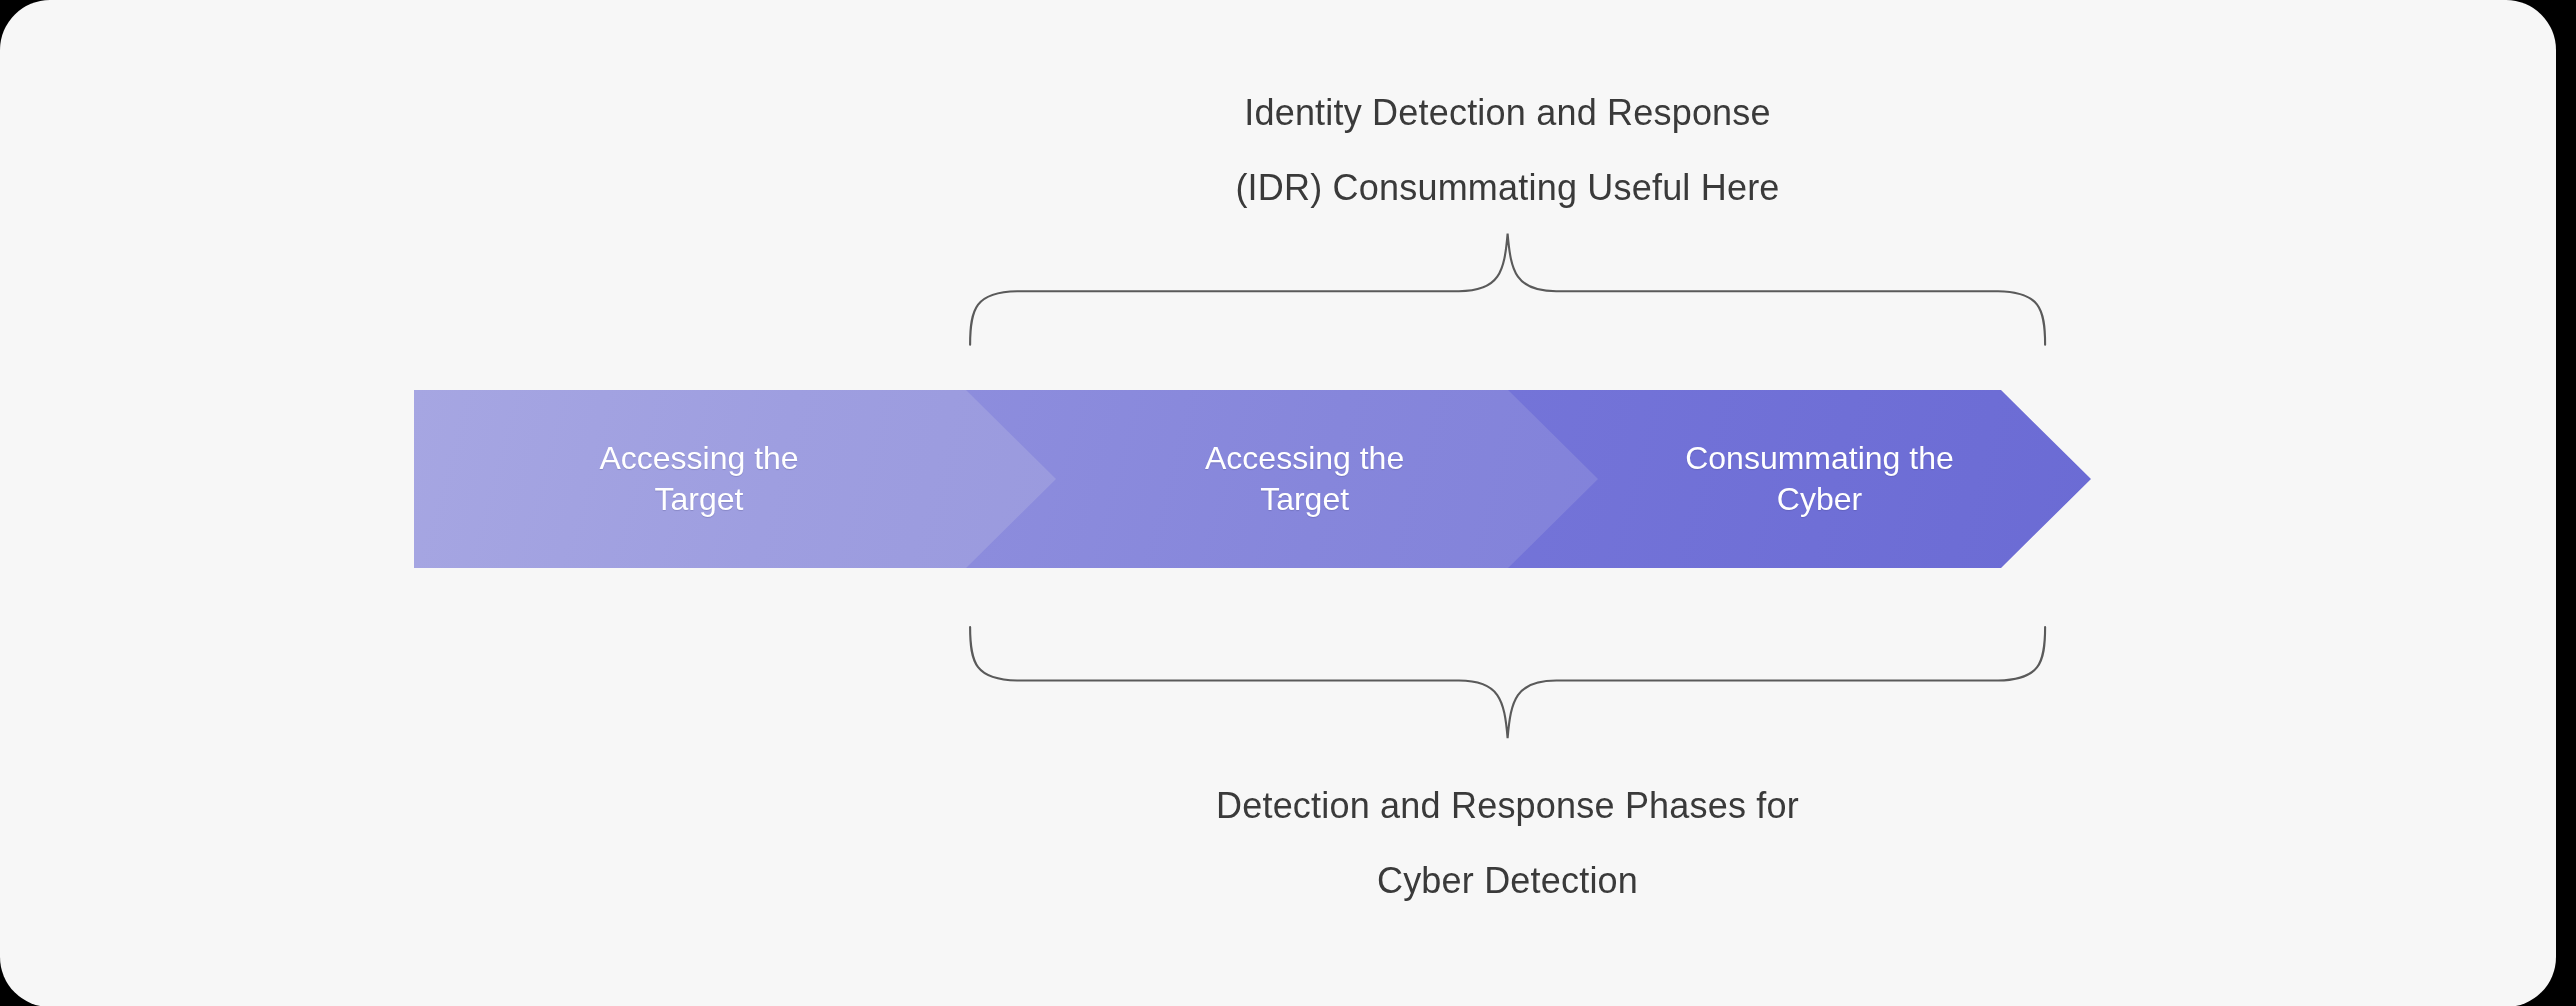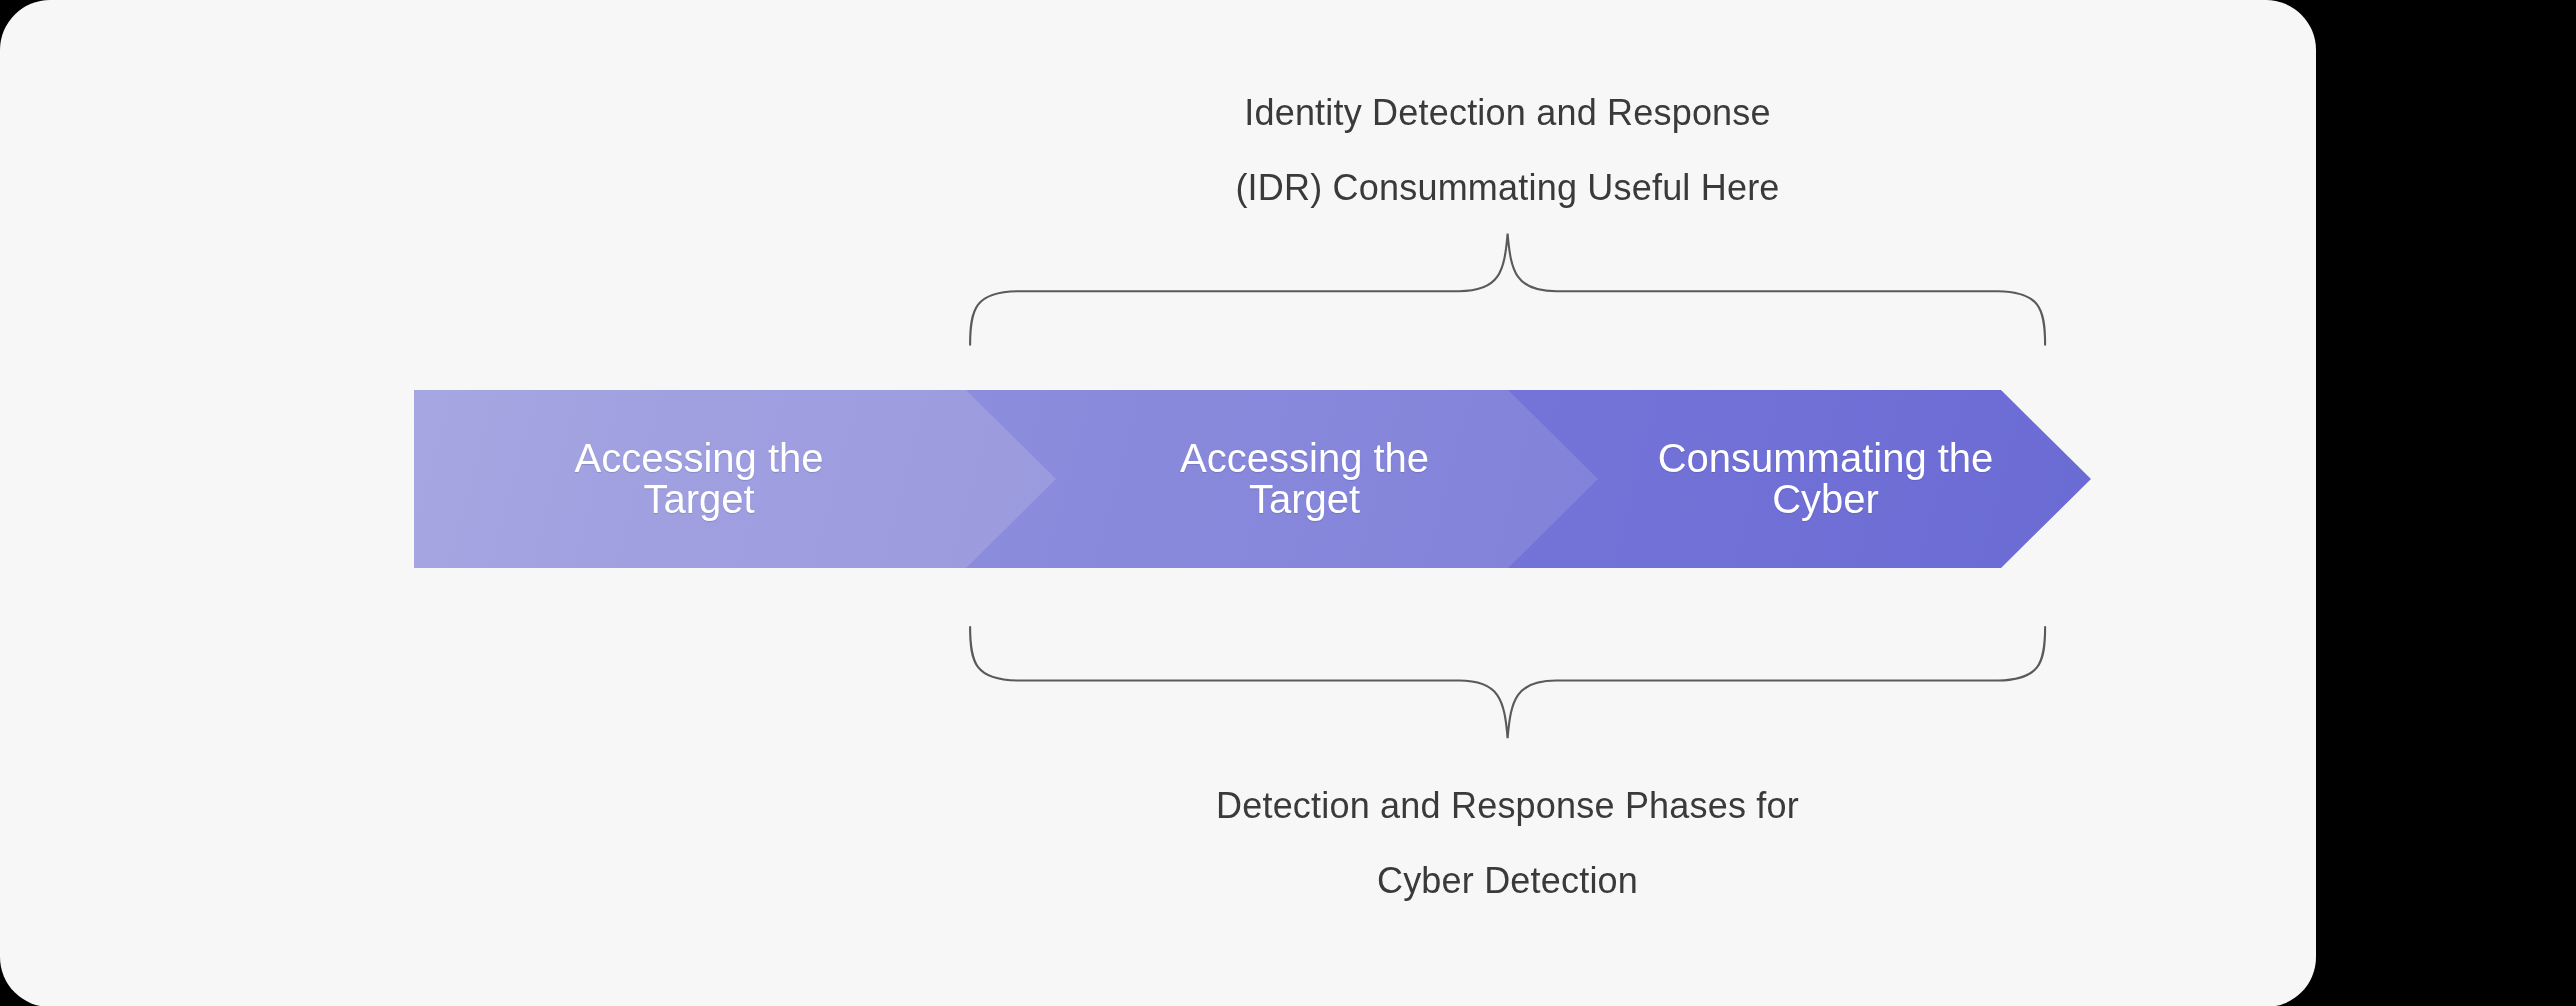--- a/index.html
+++ b/index.html
@@ -19,21 +19,21 @@
     width: 2576px;
     height: 1007px;
     background: #000000;
   }
 
   
   #card {
     position: absolute;
     left: 0;
     top: 0;
-    width: 2316px;
+    width: 2556px;
     height: 1007px;
     background: #f7f7f7;
     border-radius: 50px;
     overflow: hidden;
   }
 
   
   .caption {
     position: absolute;
     text-align: center;
@@ -88,21 +88,21 @@
     top: 390px;
     height: 178px;
     display: flex;
     align-items: center;
     justify-content: center;
   }
 
   .chev-label {
     position: relative;
     color: #ffffff;
-    font-size: 40px;
+    font-size: 32px;
     line-height: 41px;
     text-align: center;
     white-space: nowrap;
     text-shadow: 0 0.8px 0.8px rgba(60,60,110,0.22);
   }
   .chev-line { display: block; }
 
   
   #chevron-1 {
     left: 414px;
@@ -124,21 +124,21 @@
   #chevron-2 .chev-label { left: 14.6px; }
 
   
   #chevron-3 {
     left: 1508px;
     width: 583px;
     background: linear-gradient(105deg, #7474d8 0%, #6f6fd6 55%, #6b6bd4 100%);
     -webkit-clip-path: polygon(0 0, 493px 0, 583px 50%, 493px 100%, 0 100%, 90px 50%);
     clip-path: polygon(0 0, 493px 0, 583px 50%, 493px 100%, 0 100%, 90px 50%);
   }
-  #chevron-3 .chev-label { left: 26px; }
+  #chevron-3 .chev-label { left: 20px; }
 </style>
 </head>
 <body>
 
 <div id="canvas">
   <div id="card">
 
     <div class="caption" id="caption-top">
       <span class="caption-line">Identity Detection and Response</span>
       <span class="caption-line">(IDR) Consummating Useful Here</span>

